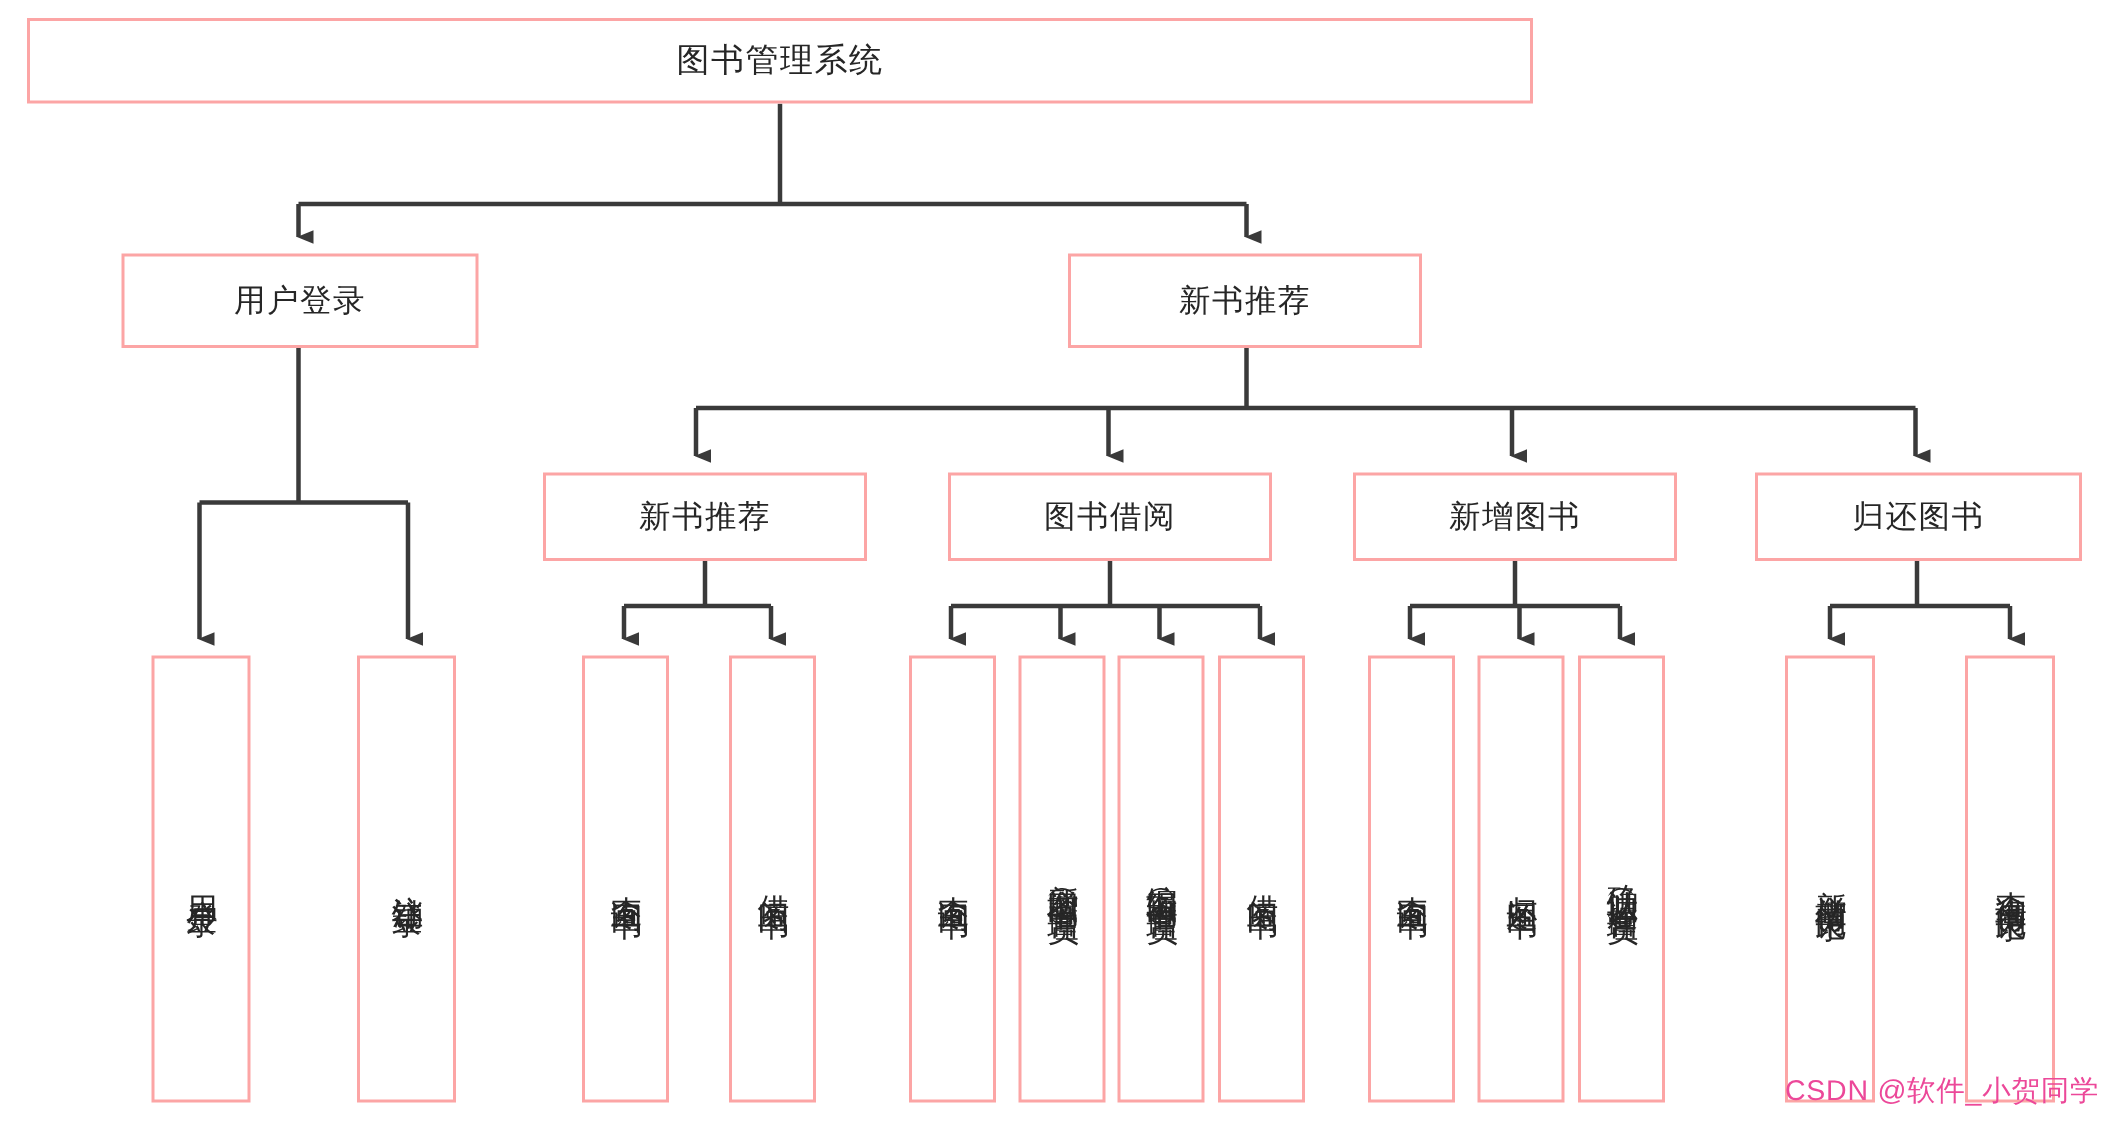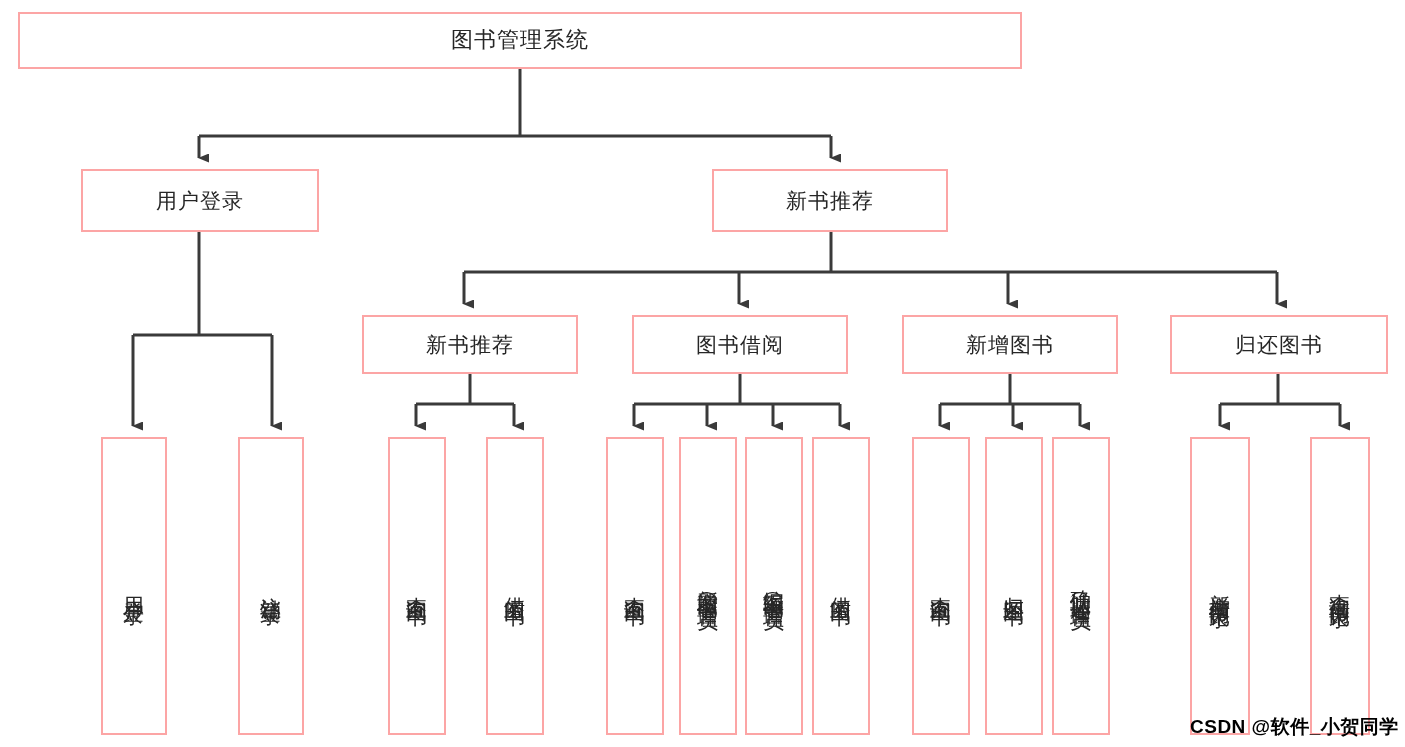--- a/index.html
+++ b/index.html
@@ -50,25 +50,24 @@
     letter-spacing: 3px;
     white-space: nowrap;
     text-align: center;
   }
   .node.root .node-label {
     font-size: 22px;
   }
   .watermark {
     position: absolute;
     font-size: 19px;
-    color: #000000;
+    color: #ec4899;
     white-space: nowrap;
     z-index: 6;
     letter-spacing: 0.5px;
-    font-weight: bold;
   }
 </style>
 </head>
 <body>
 
 <div id="canvas">
 
   <svg class="wires" viewBox="0 0 1405 747" xmlns="http://www.w3.org/2000/svg">
     <defs>
       <marker id="arrow" markerWidth="9" markerHeight="11" refX="4.5" refY="10" orient="auto" markerUnits="userSpaceOnUse">

